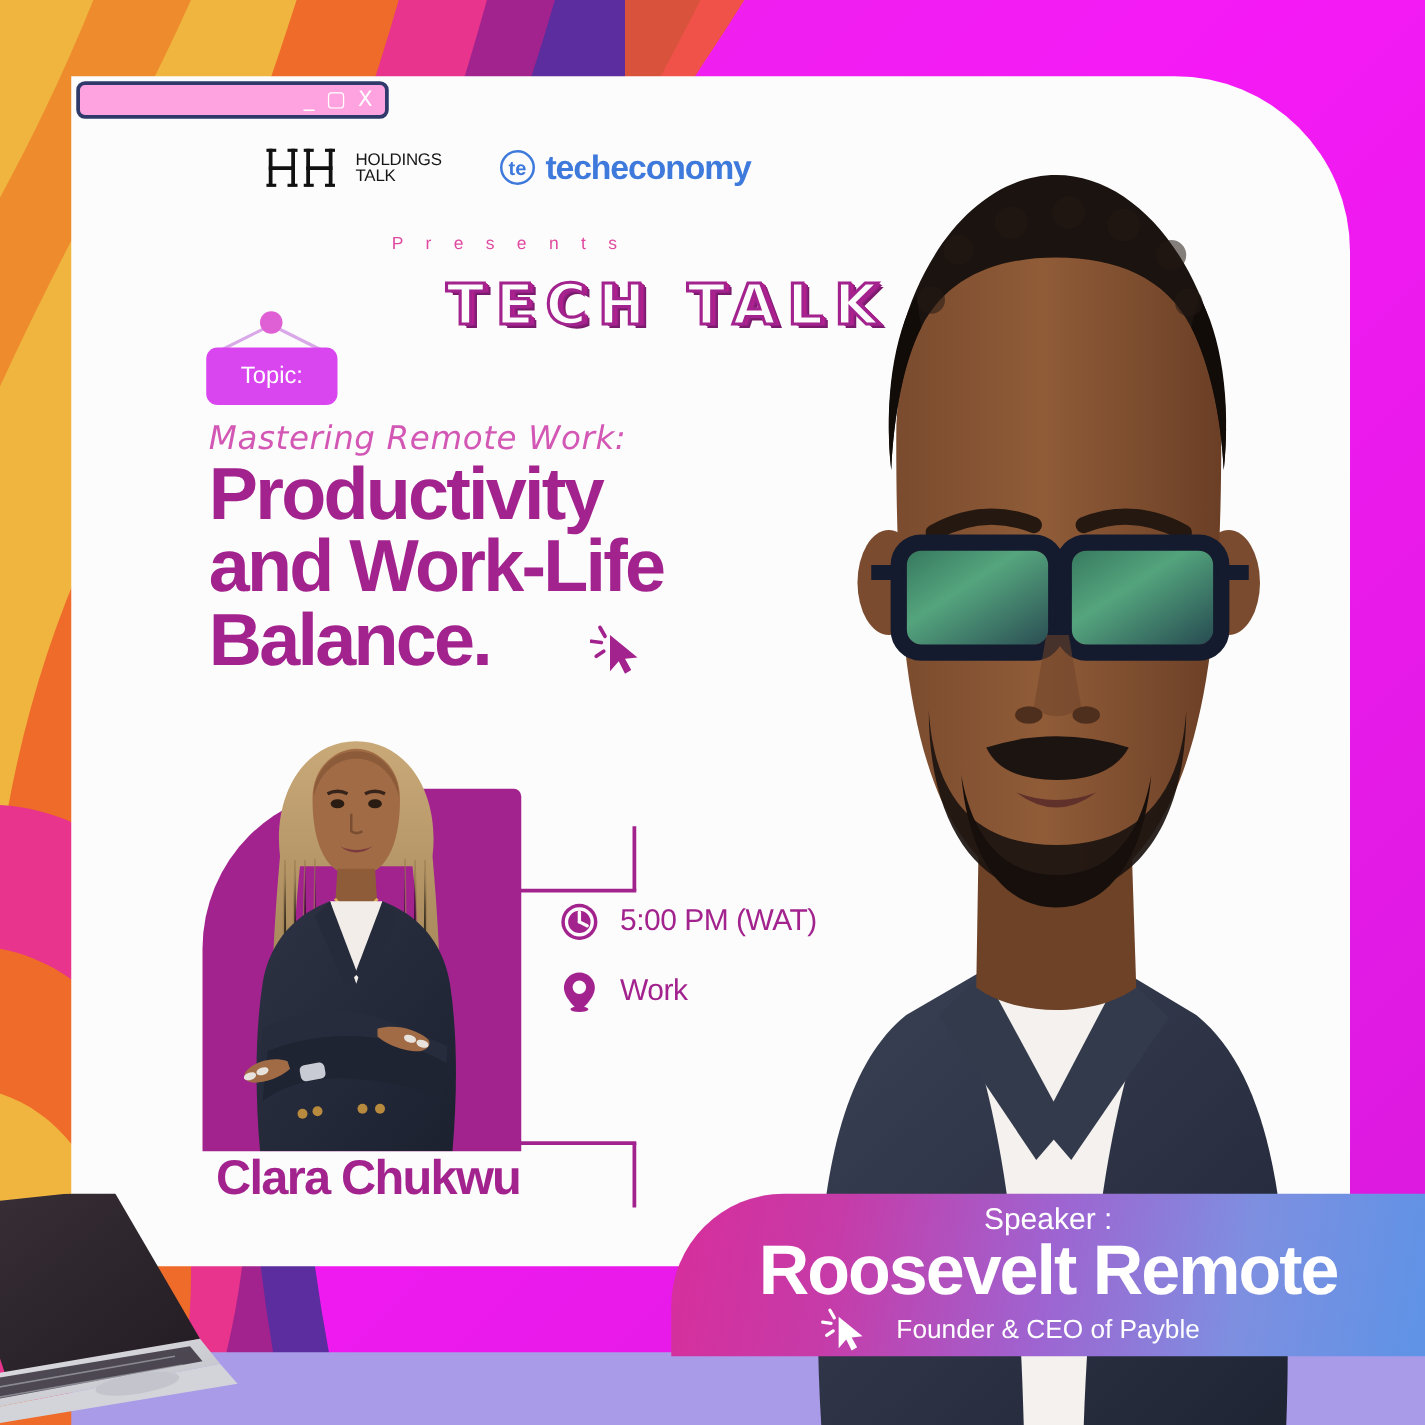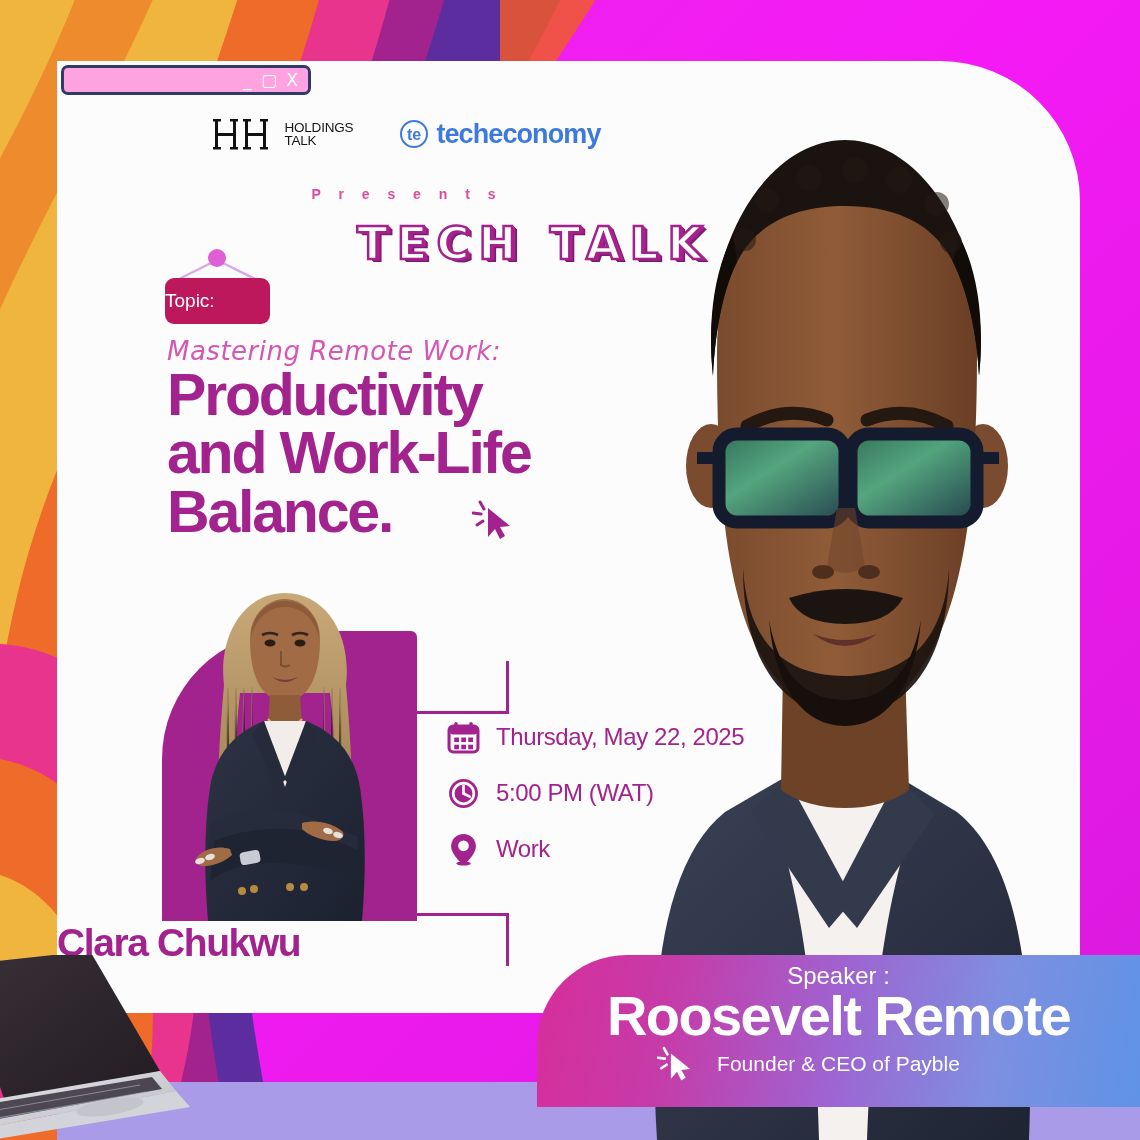--- a/index.html
+++ b/index.html
@@ -58,21 +58,21 @@
   .te-logo { display:flex; align-items:center; gap:7px; }
   .te-word {
     font-family:"Liberation Sans", sans-serif;
     font-weight:bold; font-size:27px; color:#3E79DC;
     letter-spacing:-0.9px;
   }
 
   #presents {
     position:absolute; left:0; top:125px; width:700px;
     text-align:center; z-index:20;
-    font-size:14px; font-weight:bold; letter-spacing:7px;
+    font-size:14px; font-weight:normal; letter-spacing:7px;
     color:#E0499E;
   }
 
   
   #ttl-wrap { position:absolute; left:300px; top:160px; z-index:20; }
   #ttl {
     font-family:"DejaVu Sans", sans-serif;
     font-size:45px; font-weight:bold; letter-spacing:9px;
     color:#FCFCFC;
     -webkit-text-stroke:2.5px #A3238E;
@@ -87,22 +87,22 @@
     display:flex; align-items:center; gap:3px;
   }
   #rec .dot { width:9px; height:9px; border-radius:50%; background:#EE2222; }
   #rec .lbl { font-size:11px; font-weight:bold; color:#231F20; letter-spacing:0.6px; }
 
   
   #topic-wrap { position:absolute; left:108px; top:187px; z-index:20; width:140px; height:75px; }
   #topic-badge {
     position:absolute; left:0; top:30px;
     width:105px; height:46px;
-    background:#be185d; border-radius:9px;
-    display:flex; align-items:center; justify-content:flex-start;
+    background:#d946ef; border-radius:9px;
+    display:flex; align-items:center; justify-content:center;
   }
   #topic-badge span { color:#FFFFFF; font-size:19px; }
 
   
   #subtitle {
     position:absolute; left:110px; top:275px; z-index:20;
     font-family:"DejaVu Sans", sans-serif;
     font-size:26px; font-style:italic; color:#D357B4;
     letter-spacing:0.5px; white-space:nowrap;
   }
@@ -122,21 +122,21 @@
     border-top-left-radius:128px;
     border-top-right-radius:6px;
     z-index:14;
   }
   #host-photo {
     position:absolute; left:95px; top:512px;
     width:265px; height:348px; z-index:16;
   }
   #host-name {
     position:absolute; left:0; top:860px; width:475px;
-    z-index:20;
+    text-align:center; z-index:20;
     font-weight:bold; font-size:39px; color:#A3238E; letter-spacing:-1.4px;
   }
   #host-role {
     position:absolute; left:0; top:905px; width:475px;
     text-align:center; z-index:20;
     font-size:22px; color:#A3238E;
   }
 
   
   #bracket {
@@ -157,21 +157,21 @@
   
   #speaker-photo {
     position:absolute; left:537px; top:0px;
     width:603px; height:1140px;
     z-index:30; pointer-events:none;
   }
 
   
   #speaker-banner {
     position:absolute; left:537px; top:955px;
-    width:603px; height:152px;
+    width:603px; height:130px;
     background:linear-gradient(100deg,#D72E9B 0%,#C63BA8 22%,#9E64D1 50%,#7E8FE0 75%,#5E93E6 100%);
     border-top-left-radius:90px;
     z-index:34;
     color:#FFFFFF;
   }
   #sp-role {
     position:absolute; left:0; right:0; top:7px;
     text-align:center; font-size:24px; letter-spacing:0px;
   }
   #sp-name {
@@ -385,37 +385,20 @@
 
   <div id="host-name">Clara Chukwu</div>
 
   <div id="bracket"></div>
   <div id="bracket-stem-t"></div>
   <div id="bracket-stem-b"></div>
 
   <div id="details">
     <div class="detail-row">
       <svg class="di" viewBox="0 0 32 32">
-        <rect x="2" y="5" width="28" height="25" rx="4" fill="none" stroke="#A3238E" stroke-width="3"></rect>
-        <rect x="2" y="5" width="28" height="8" rx="4" fill="#A3238E"></rect>
-        <rect x="7" y="1" width="3.4" height="8" rx="1.7" fill="#A3238E"></rect>
-        <rect x="21.6" y="1" width="3.4" height="8" rx="1.7" fill="#A3238E"></rect>
-        <g fill="#A3238E">
-          <rect x="7" y="16" width="4.6" height="4.4"></rect>
-            <rect x="13.8" y="16" width="4.6" height="4.4"></rect>
-          <rect x="20.6" y="16" width="4.6" height="4.4"></rect>
-          <rect x="7" y="23" width="4.6" height="4.4"></rect>
-            <rect x="13.8" y="23" width="4.6" height="4.4"></rect>
-          <rect x="20.6" y="23" width="4.6" height="4.4"></rect>
-        </g>
-      </svg>
-      <span class="txt">Thursday, May 22, 2025</span>
-    </div>
-    <div class="detail-row">
-      <svg class="di" viewBox="0 0 32 32">
         <circle cx="16" cy="16" r="14" fill="#A3238E"></circle>
         <circle cx="16" cy="16" r="10" fill="none" stroke="#FCFCFC" stroke-width="2.6"></circle>
         <line x1="16" y1="16" x2="16" y2="8.5" stroke="#FCFCFC" stroke-width="2.6" stroke-linecap="round"></line>
         <line x1="16" y1="16" x2="22" y2="19" stroke="#FCFCFC" stroke-width="2.6" stroke-linecap="round"></line>
       </svg>
       <span class="txt">5:00 PM (WAT)</span>
     </div>
     <div class="detail-row">
       <svg class="di" viewBox="0 0 32 32">
         <path d="M16,1 C9.4,1 4,6.3 4,12.8 C4,21.5 16,31 16,31 C16,31 28,21.5 28,12.8 C28,6.3 22.6,1 16,1 Z" fill="#A3238E"></path>

